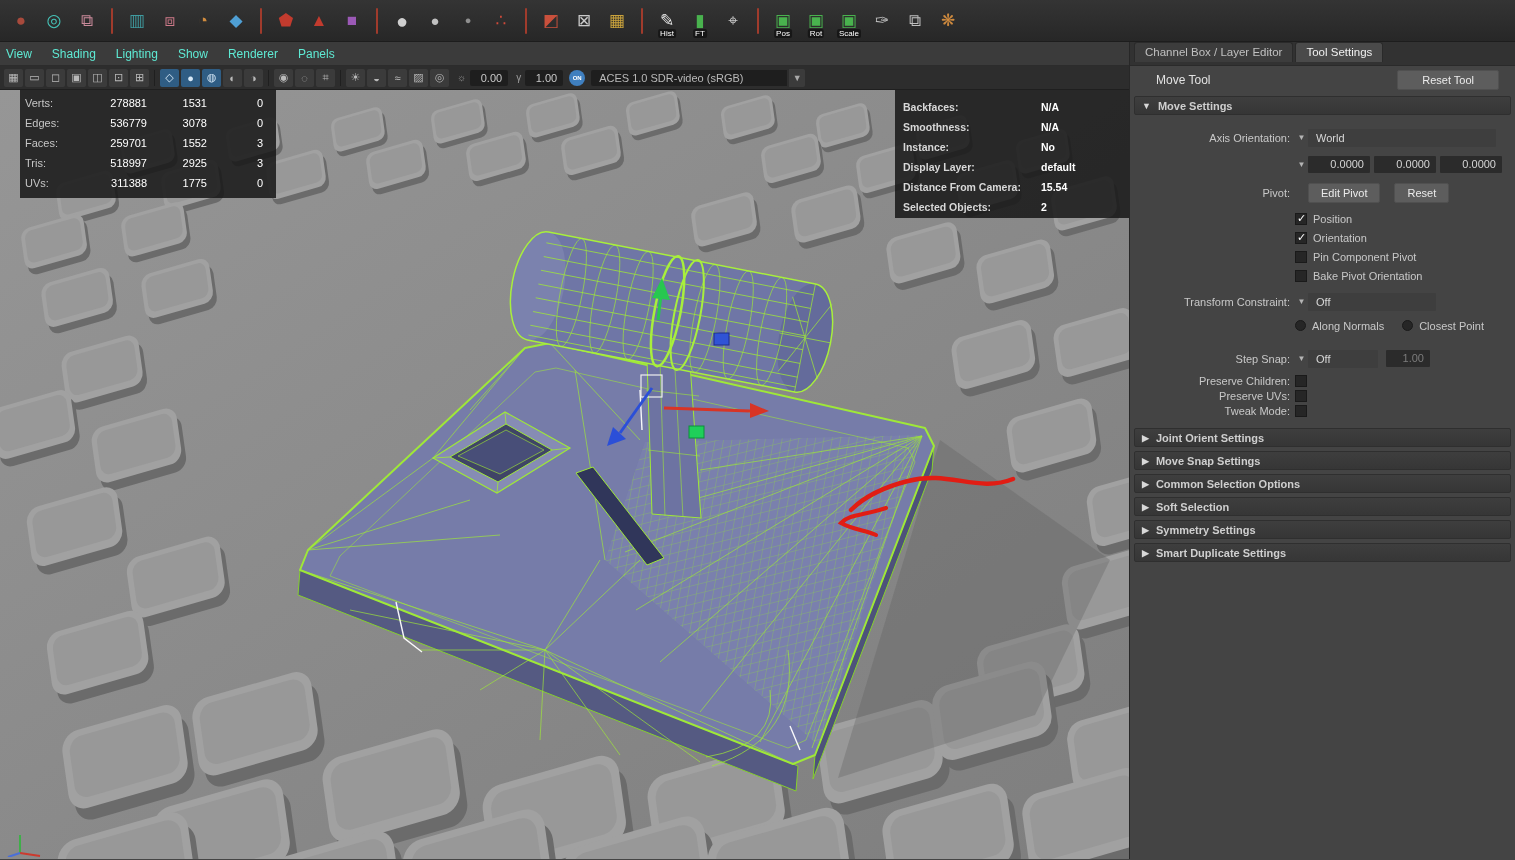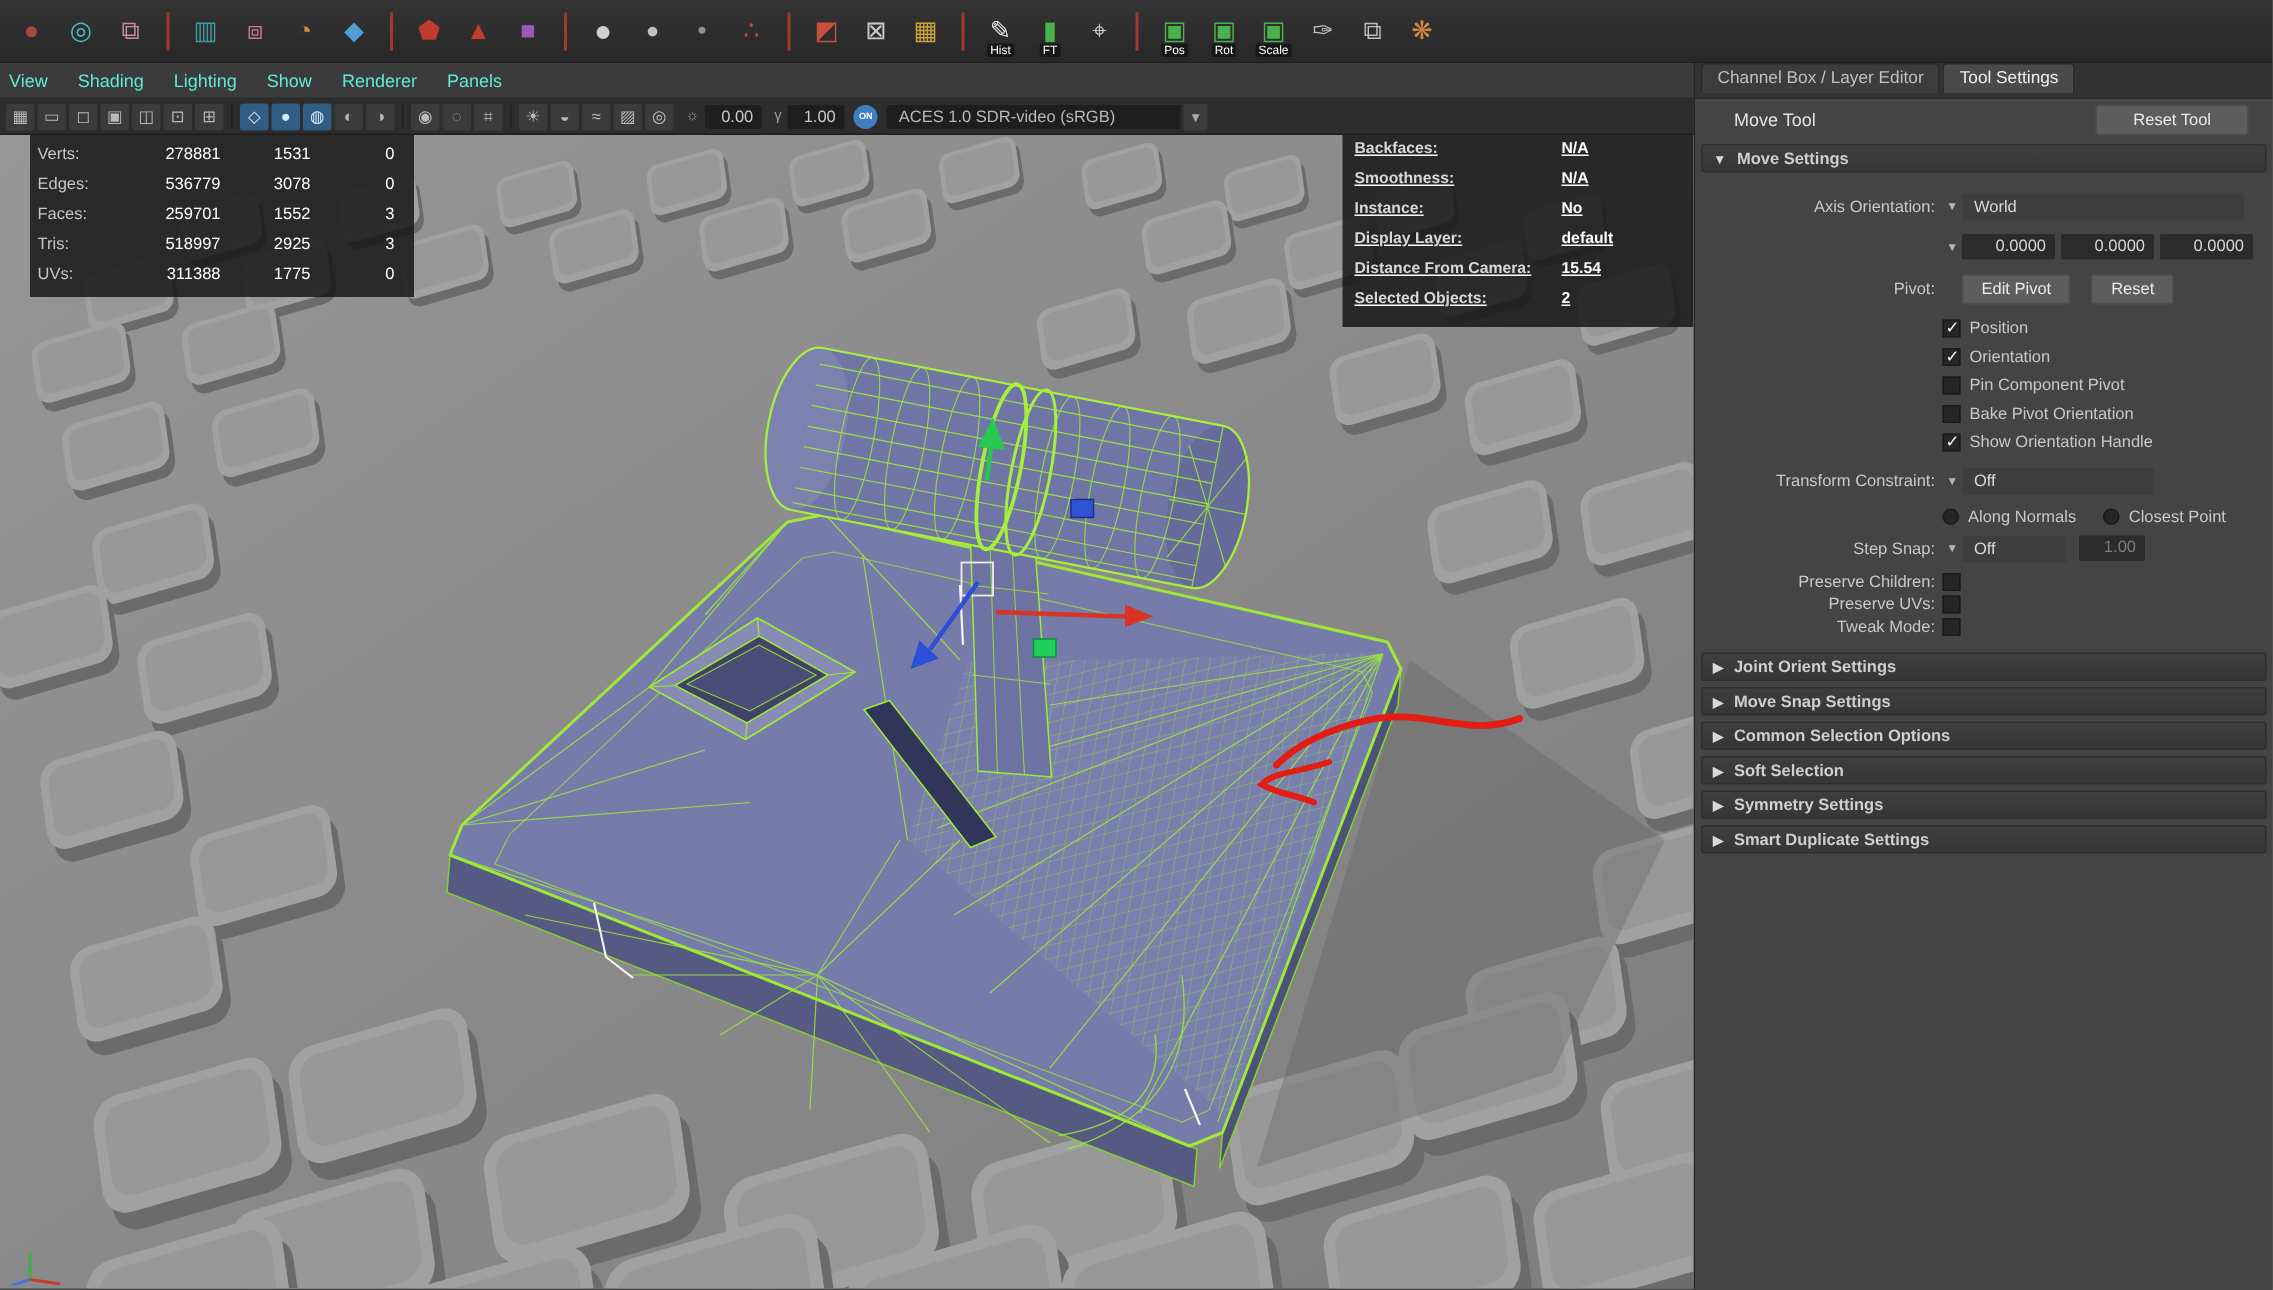--- a/index.html
+++ b/index.html
@@ -42,21 +42,21 @@
   .scene svg.world { position:absolute; inset:0; }
   
   .hud { position:absolute; top:0; background:rgba(22,22,22,.85); color:#fff; font-size:11px; }
   .hud-left { left:0; width:256px; padding:3px 8px 5px 5px;margin-left:20px; }
   .hud-left .row { display:flex; height:20px; align-items:center; }
   .hud-left .lbl { width:52px; color:#c6c6c6; }
   .hud-left .c1 { width:70px; text-align:right; }
   .hud-left .c2 { width:60px; text-align:right; }
   .hud-left .c3 { width:56px; text-align:right; }
   .hud-right { right:0; width:234px; padding:3px 10px 5px 8px; }
-  .hud-right .row { display:flex; height:20px; align-items:flex-start;text-decoration:underline; }
+  .hud-right .row { display:flex; height:20px; align-items:flex-end; }
   .hud-right .lbl { width:138px; color:#d8d8d8; font-weight:bold; font-size:10.5px; }
   .hud-right .val { color:#fff; font-weight:bold; font-size:10.5px; }
   .gizmo { position:absolute; left:4px; bottom:2px; }
   
   .panel { flex:1; background:#444; border-left:1px solid #272727; display:flex; flex-direction:column; }
   .tabbar { height:24px; background:#323232; display:flex; align-items:flex-start; padding-left:4px;
     gap:2px; border-bottom:1px solid #2a2a2a; }
   .tab { padding:3px 10px 4px; font-size:11.5px; background:#3c3c3c; color:#c0c0c0;
     border:1px solid #2a2a2a; border-bottom:none; border-radius:3px 3px 0 0; white-space:nowrap; }
   .tab.active { background:#4a4a4a; color:#f0f0f0; }
@@ -528,40 +528,35 @@
         <div class="prow" style="height:19px">
             <span class="spacer150"></span>
             <span class="cb"></span>
             <span class="cb-label">Pin Component Pivot</span>
           </div>
         <div class="prow" style="height:19px">
             <span class="spacer150"></span>
             <span class="cb"></span>
             <span class="cb-label">Bake Pivot Orientation</span>
           </div>
-        <div class="prow" style="height:19px">
-            <span class="spacer150"></span>
-            <span class="cb checked"></span>
-            <span class="cb-label">Show Orientation Handle</span>
-          </div>
       </div>
       <div class="prow" style="margin-top:6px">
         <span class="plabel">Transform Constraint:</span>
         <span class="ddtri">▼</span>
         <span class="combo tc">Off</span>
       </div>
       <div class="prow" style="margin-top:3px">
         <span class="spacer150"></span>
         <span class="radio"></span>
         <span class="cb-label">Along Normals</span>
         <span class="gap"></span>
         <span class="radio"></span>
         <span class="cb-label">Closest Point</span>
       </div>
-      <div class="prow" style="margin-top:0">
+      <div class="prow" style="margin-top:12px">
         <span class="plabel">Step Snap:</span>
         <span class="ddtri">▼</span>
         <span class="combo ss" style="margin-right:8px">Off</span>
         <span class="numfield dim">1.00</span>
       </div>
       <div style="margin-top:4px">
         <div class="prow short">
             <span class="plabel">Preserve Children:</span>
             <span class="cb"></span>
           </div>

